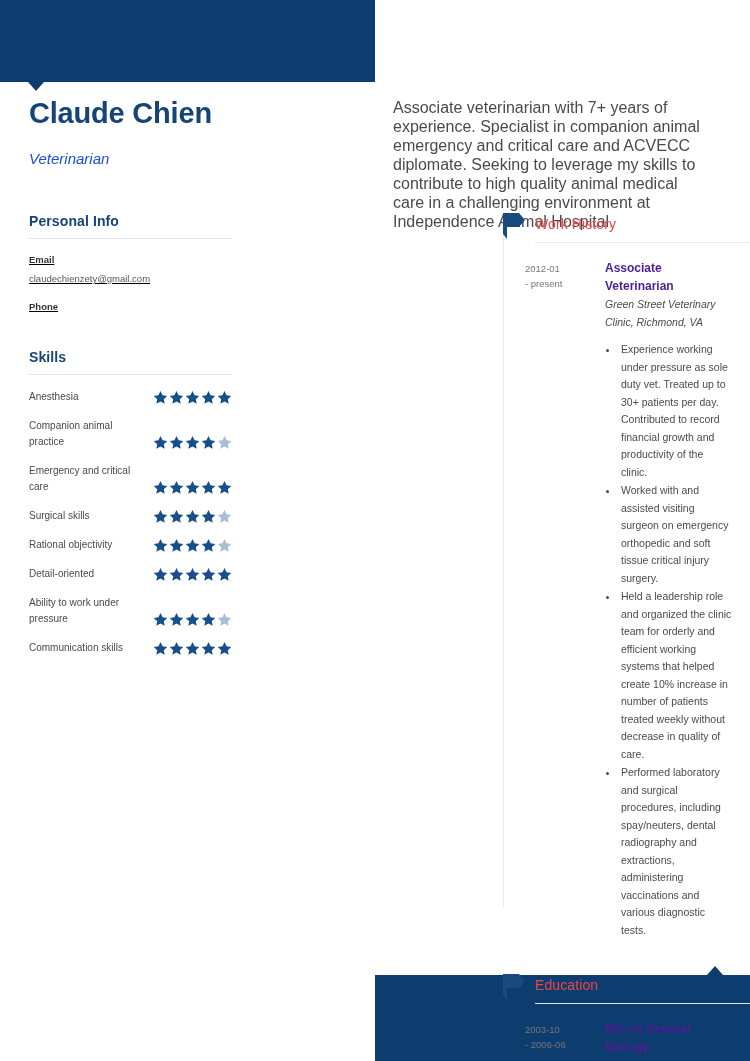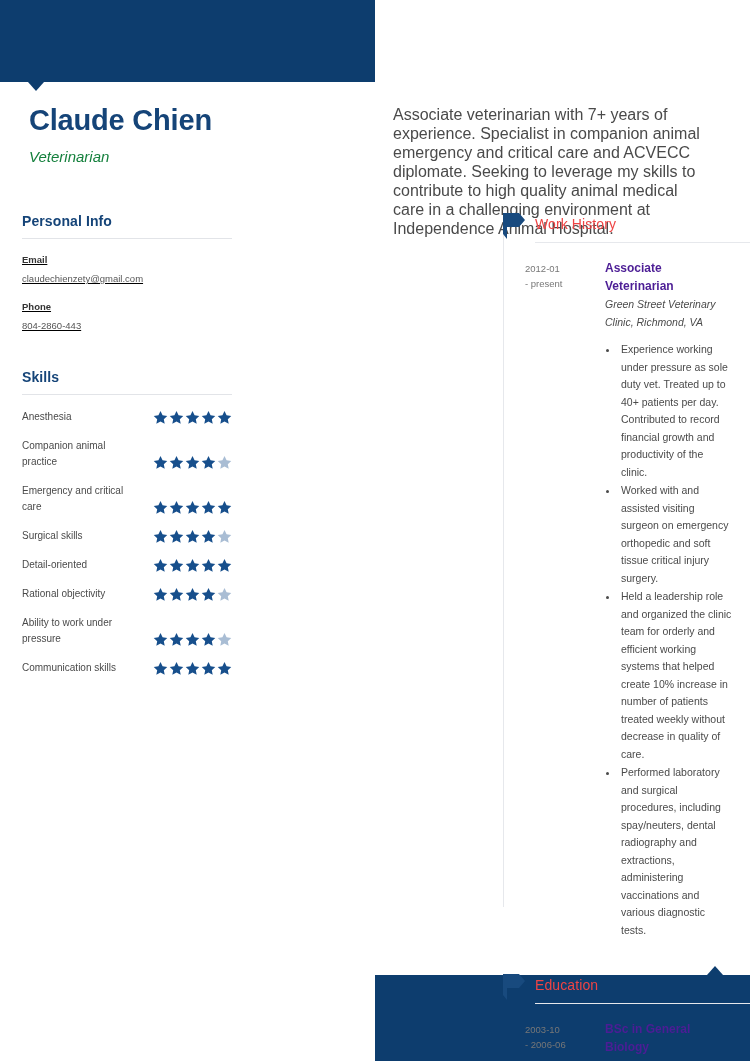--- a/index.html
+++ b/index.html
@@ -46,37 +46,37 @@
     left: 707px; top: 966px;
     width: 0; height: 0;
     border-left: 8px solid transparent;
     border-right: 8px solid transparent;
     border-bottom: 9px solid #0d3d6e;
   }
 
   
   .header {
     position: absolute;
-    left: 0; top: 102px;
+    left: 0; top: 95px;
     width: 750px;
     display: flex;
   }
   .header-left { width: 375px; padding-left: 29px; }
   .name {
     font-size: 29px;
     font-weight: bold;
     color: #154478;
     letter-spacing: -0.2px;
     line-height: 36px;
   }
   .job-title {
     font-size: 15px;
     font-style: italic;
-    color: #15803d;
-    margin-top: 9px;
+    color: #1d4ed8;
+    margin-top: 18px;
     line-height: 20px;
   }
   .header-right {
     width: 360px;
     padding-left: 18px;
     padding-right: 22px;
     padding-top: 3px;
   }
   .summary {
     font-size: 16px;
@@ -88,21 +88,21 @@
   
   .body-cols {
     position: absolute;
     left: 0; top: 213px;
     width: 750px;
     display: flex;
     align-items: flex-start;
   }
   .col-left {
     width: 252px;
-    padding-left: 22px;
+    padding-left: 29px;
     padding-right: 20px;
   }
   .col-right {
     width: 498px;
     position: relative;
     padding-left: 10px;
   }
 
   
   .side-heading {
@@ -266,21 +266,20 @@
       <div>
         <div class="side-heading">Personal Info</div>
         <div class="side-rule"></div>
         <div id="info-fields">
             <div class="info-block">
               <div class="info-label">Email</div>
               <div class="info-value">claudechienzety@gmail.com</div>
             </div>
             <div class="info-block">
               <div class="info-label">Phone</div>
-              <div class="info-value">804-2860-443</div>
             </div>
           </div>
       </div>
 
       <div class="skills-gap"></div>
 
       <div>
         <div class="side-heading">Skills</div>
         <div class="side-rule"></div>
         <div id="skills-list">
@@ -358,56 +357,56 @@
                 </svg>
                 <svg class="star" viewBox="0 0 24 24">
                   <path fill="#174f8c" d="M12 1.6 L15.3 8.4 L22.8 9.4 L17.3 14.6 L18.7 22 L12 18.5 L5.3 22 L6.7 14.6 L1.2 9.4 L8.7 8.4 Z"></path>
                 </svg>
                 <svg class="star" viewBox="0 0 24 24">
                   <path fill="#a9bdd4" d="M12 1.6 L15.3 8.4 L22.8 9.4 L17.3 14.6 L18.7 22 L12 18.5 L5.3 22 L6.7 14.6 L1.2 9.4 L8.7 8.4 Z"></path>
                 </svg>
               </div>
             </div>
             <div class="skill-row">
+              <div class="skill-name">Rational objectivity</div>
+              <div class="stars">
+                <svg class="star" viewBox="0 0 24 24">
+                  <path fill="#174f8c" d="M12 1.6 L15.3 8.4 L22.8 9.4 L17.3 14.6 L18.7 22 L12 18.5 L5.3 22 L6.7 14.6 L1.2 9.4 L8.7 8.4 Z"></path>
+                </svg>
+                <svg class="star" viewBox="0 0 24 24">
+                  <path fill="#174f8c" d="M12 1.6 L15.3 8.4 L22.8 9.4 L17.3 14.6 L18.7 22 L12 18.5 L5.3 22 L6.7 14.6 L1.2 9.4 L8.7 8.4 Z"></path>
+                </svg>
+                <svg class="star" viewBox="0 0 24 24">
+                  <path fill="#174f8c" d="M12 1.6 L15.3 8.4 L22.8 9.4 L17.3 14.6 L18.7 22 L12 18.5 L5.3 22 L6.7 14.6 L1.2 9.4 L8.7 8.4 Z"></path>
+                </svg>
+                <svg class="star" viewBox="0 0 24 24">
+                  <path fill="#174f8c" d="M12 1.6 L15.3 8.4 L22.8 9.4 L17.3 14.6 L18.7 22 L12 18.5 L5.3 22 L6.7 14.6 L1.2 9.4 L8.7 8.4 Z"></path>
+                </svg>
+                <svg class="star" viewBox="0 0 24 24">
+                  <path fill="#a9bdd4" d="M12 1.6 L15.3 8.4 L22.8 9.4 L17.3 14.6 L18.7 22 L12 18.5 L5.3 22 L6.7 14.6 L1.2 9.4 L8.7 8.4 Z"></path>
+                </svg>
+              </div>
+            </div>
+            <div class="skill-row">
               <div class="skill-name">Detail-oriented</div>
               <div class="stars">
                 <svg class="star" viewBox="0 0 24 24">
                   <path fill="#174f8c" d="M12 1.6 L15.3 8.4 L22.8 9.4 L17.3 14.6 L18.7 22 L12 18.5 L5.3 22 L6.7 14.6 L1.2 9.4 L8.7 8.4 Z"></path>
                 </svg>
                 <svg class="star" viewBox="0 0 24 24">
                   <path fill="#174f8c" d="M12 1.6 L15.3 8.4 L22.8 9.4 L17.3 14.6 L18.7 22 L12 18.5 L5.3 22 L6.7 14.6 L1.2 9.4 L8.7 8.4 Z"></path>
                 </svg>
                 <svg class="star" viewBox="0 0 24 24">
                   <path fill="#174f8c" d="M12 1.6 L15.3 8.4 L22.8 9.4 L17.3 14.6 L18.7 22 L12 18.5 L5.3 22 L6.7 14.6 L1.2 9.4 L8.7 8.4 Z"></path>
                 </svg>
                 <svg class="star" viewBox="0 0 24 24">
                   <path fill="#174f8c" d="M12 1.6 L15.3 8.4 L22.8 9.4 L17.3 14.6 L18.7 22 L12 18.5 L5.3 22 L6.7 14.6 L1.2 9.4 L8.7 8.4 Z"></path>
                 </svg>
                 <svg class="star" viewBox="0 0 24 24">
                   <path fill="#174f8c" d="M12 1.6 L15.3 8.4 L22.8 9.4 L17.3 14.6 L18.7 22 L12 18.5 L5.3 22 L6.7 14.6 L1.2 9.4 L8.7 8.4 Z"></path>
-                </svg>
-              </div>
-            </div>
-            <div class="skill-row">
-              <div class="skill-name">Rational objectivity</div>
-              <div class="stars">
-                <svg class="star" viewBox="0 0 24 24">
-                  <path fill="#174f8c" d="M12 1.6 L15.3 8.4 L22.8 9.4 L17.3 14.6 L18.7 22 L12 18.5 L5.3 22 L6.7 14.6 L1.2 9.4 L8.7 8.4 Z"></path>
-                </svg>
-                <svg class="star" viewBox="0 0 24 24">
-                  <path fill="#174f8c" d="M12 1.6 L15.3 8.4 L22.8 9.4 L17.3 14.6 L18.7 22 L12 18.5 L5.3 22 L6.7 14.6 L1.2 9.4 L8.7 8.4 Z"></path>
-                </svg>
-                <svg class="star" viewBox="0 0 24 24">
-                  <path fill="#174f8c" d="M12 1.6 L15.3 8.4 L22.8 9.4 L17.3 14.6 L18.7 22 L12 18.5 L5.3 22 L6.7 14.6 L1.2 9.4 L8.7 8.4 Z"></path>
-                </svg>
-                <svg class="star" viewBox="0 0 24 24">
-                  <path fill="#174f8c" d="M12 1.6 L15.3 8.4 L22.8 9.4 L17.3 14.6 L18.7 22 L12 18.5 L5.3 22 L6.7 14.6 L1.2 9.4 L8.7 8.4 Z"></path>
-                </svg>
-                <svg class="star" viewBox="0 0 24 24">
-                  <path fill="#a9bdd4" d="M12 1.6 L15.3 8.4 L22.8 9.4 L17.3 14.6 L18.7 22 L12 18.5 L5.3 22 L6.7 14.6 L1.2 9.4 L8.7 8.4 Z"></path>
                 </svg>
               </div>
             </div>
             <div class="skill-row">
               <div class="skill-name">Ability to work under pressure</div>
               <div class="stars">
                 <svg class="star" viewBox="0 0 24 24">
                   <path fill="#174f8c" d="M12 1.6 L15.3 8.4 L22.8 9.4 L17.3 14.6 L18.7 22 L12 18.5 L5.3 22 L6.7 14.6 L1.2 9.4 L8.7 8.4 Z"></path>
                 </svg>
                 <svg class="star" viewBox="0 0 24 24">
@@ -463,21 +462,21 @@
         <div id="work-entries">
             <div class="entry">
               <div class="entry-date">
                 <div>2012-01</div>
                 <div>- present</div>
               </div>
               <div class="entry-main">
                 <div class="entry-title">Associate Veterinarian</div>
                 <div class="entry-sub">Green Street Veterinary Clinic, Richmond, VA</div>
                 <ul class="entry-bullets">
-                  <li>Experience working under pressure as sole duty vet. Treated up to 40+ patients per day. Contributed to record financial growth and productivity of the clinic.</li>
+                  <li>Experience working under pressure as sole duty vet. Treated up to 30+ patients per day. Contributed to record financial growth and productivity of the clinic.</li>
                   <li>Worked with and assisted visiting surgeon on emergency orthopedic and soft tissue critical injury surgery.</li>
                   <li>Held a leadership role and organized the clinic team for orderly and efficient working systems that helped create 10% increase in number of patients treated weekly without decrease in quality of care.</li>
                   <li>Performed laboratory and surgical procedures, including spay/neuters, dental radiography and extractions, administering vaccinations and various diagnostic tests.</li>
                 </ul>
               </div>
             </div>
           </div>
       </div>
 
       <div class="section-gap-lg"></div>

